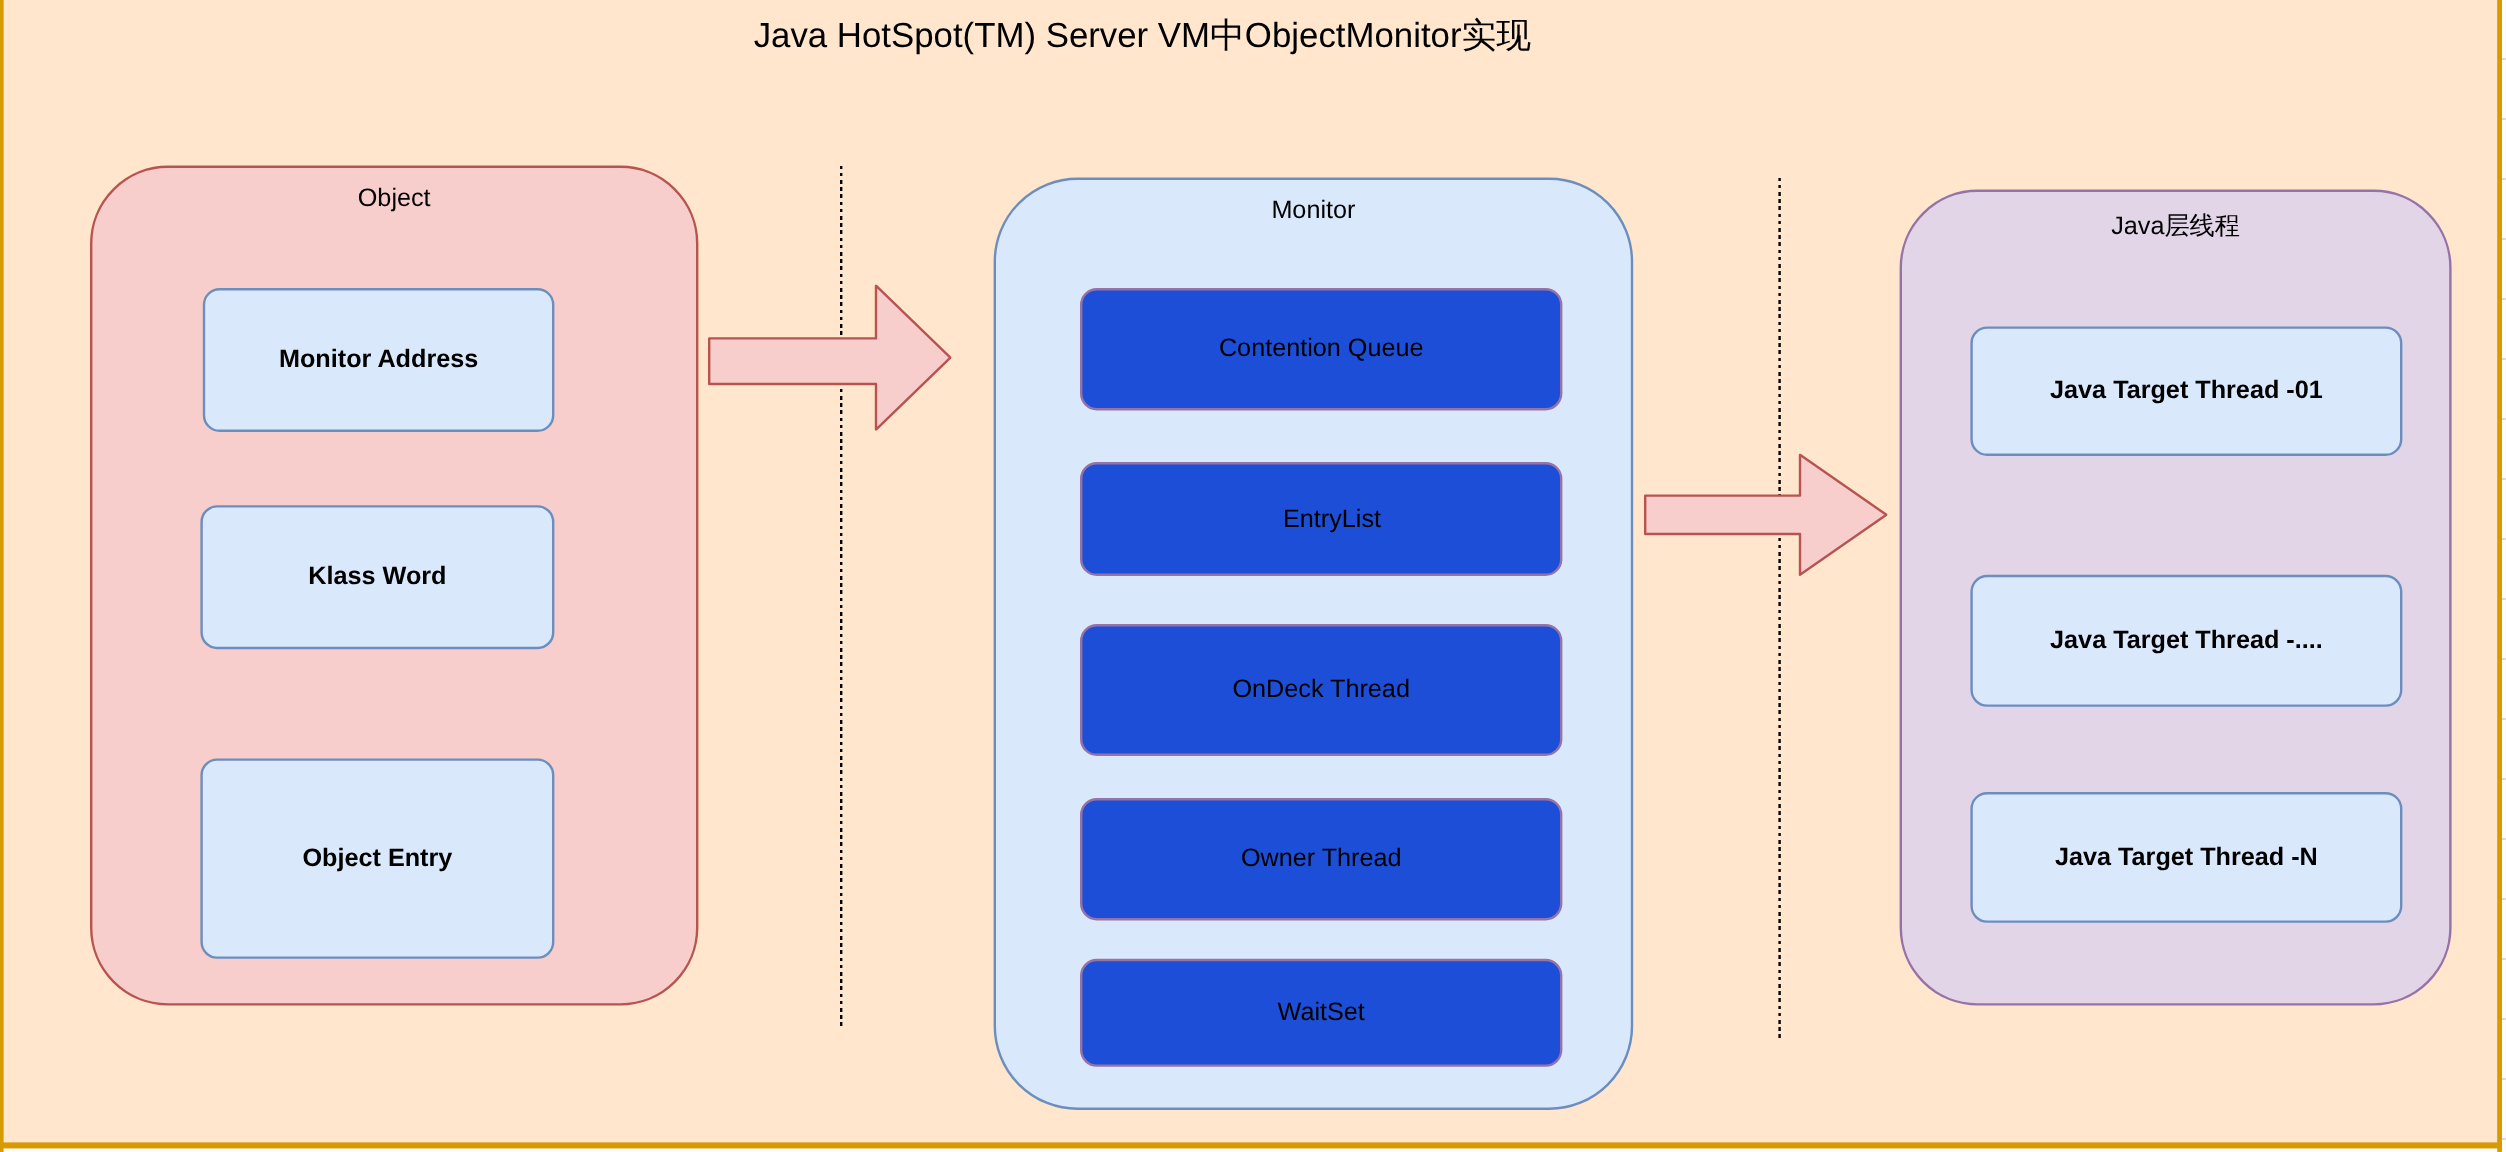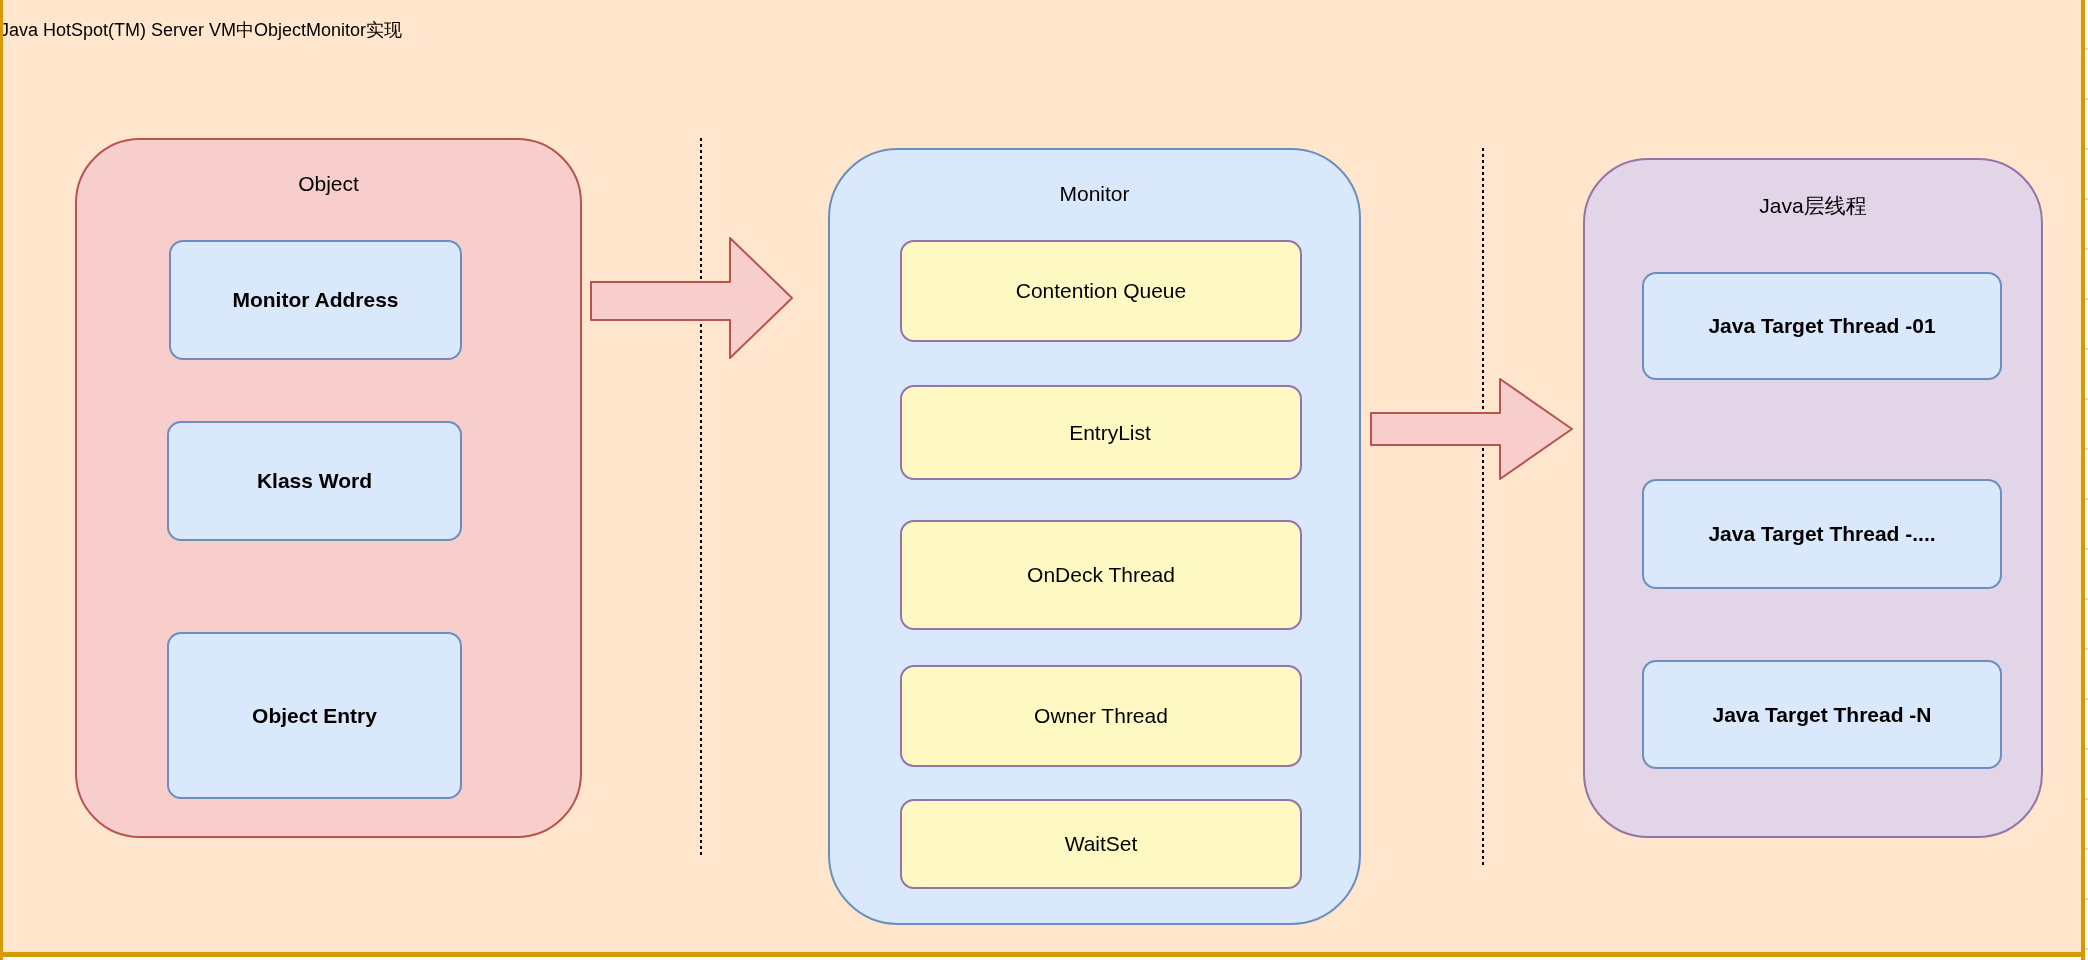--- a/index.html
+++ b/index.html
@@ -15,40 +15,40 @@
   .edge-right  { position:absolute; left:2081px; top:0; width:4px; height:960px; background:#d79b00; z-index:20; }
   .edge-bottom { position:absolute; left:0; top:952px; width:2085px; height:5px; background:#d79b00; z-index:20; }
   .gutter-right {
     position:absolute; left:2085px; top:0; width:3px; height:960px; z-index:19;
     background:repeating-linear-gradient(to bottom,#ffffff 0 48px,#d9d9d9 48px 50px);
   }
   .gutter-bottom { position:absolute; left:0; top:957px; width:2088px; height:3px; background:#ffffff; z-index:19; }
 
   .title {
     position:absolute; left:0; top:17px; width:1904px;
-    font-size:18px; line-height:26px;
+    text-align:center; font-size:29px; line-height:26px;
   }
 
   .group {
     position:absolute; box-sizing:border-box; border:2px solid;
   }
   .group-label {
-    text-align:center; padding-top:32px; font-size:21px;
+    text-align:center; padding-top:14px; font-size:21px;
   }
   .g-object  { left:75px;   top:138px; width:507px; height:700px; background:#f8cecc; border-color:#b85450; border-radius:65px; }
   .g-monitor { left:828px;  top:148px; width:533px; height:777px; background:#dae8fc; border-color:#6c8ebf; border-radius:70px; }
   .g-java    { left:1583px; top:158px; width:460px; height:680px; background:#e1d5e7; border-color:#9673a6; border-radius:65px; }
 
   .node {
     position:absolute; box-sizing:border-box; border:2px solid; border-radius:14px;
     display:flex; align-items:center; justify-content:center;
     font-size:21px; text-align:center;
   }
   .node.blue   { background:#dae8fc; border-color:#6c8ebf;font-weight:bold; }
-  .node.purple { background:#fef9c3; border-color:#9673a6; }
+  .node.purple { background:#1d4ed8; border-color:#9673a6; }
 
   
   .n-monitor-address { left:92px; top:100px; width:293px; height:120px; }
   .n-klass-word      { left:90px; top:281px; width:295px; height:120px; }
   .n-object-entry    { left:90px; top:492px; width:295px; height:167px; }
 
   
   .n-contention { left:70px; top:90px;  width:402px; height:102px; }
   .n-entrylist  { left:70px; top:235px; width:402px; height:95px;padding-left:18px;  }
   .n-ondeck     { left:70px; top:370px; width:402px; height:110px; }

